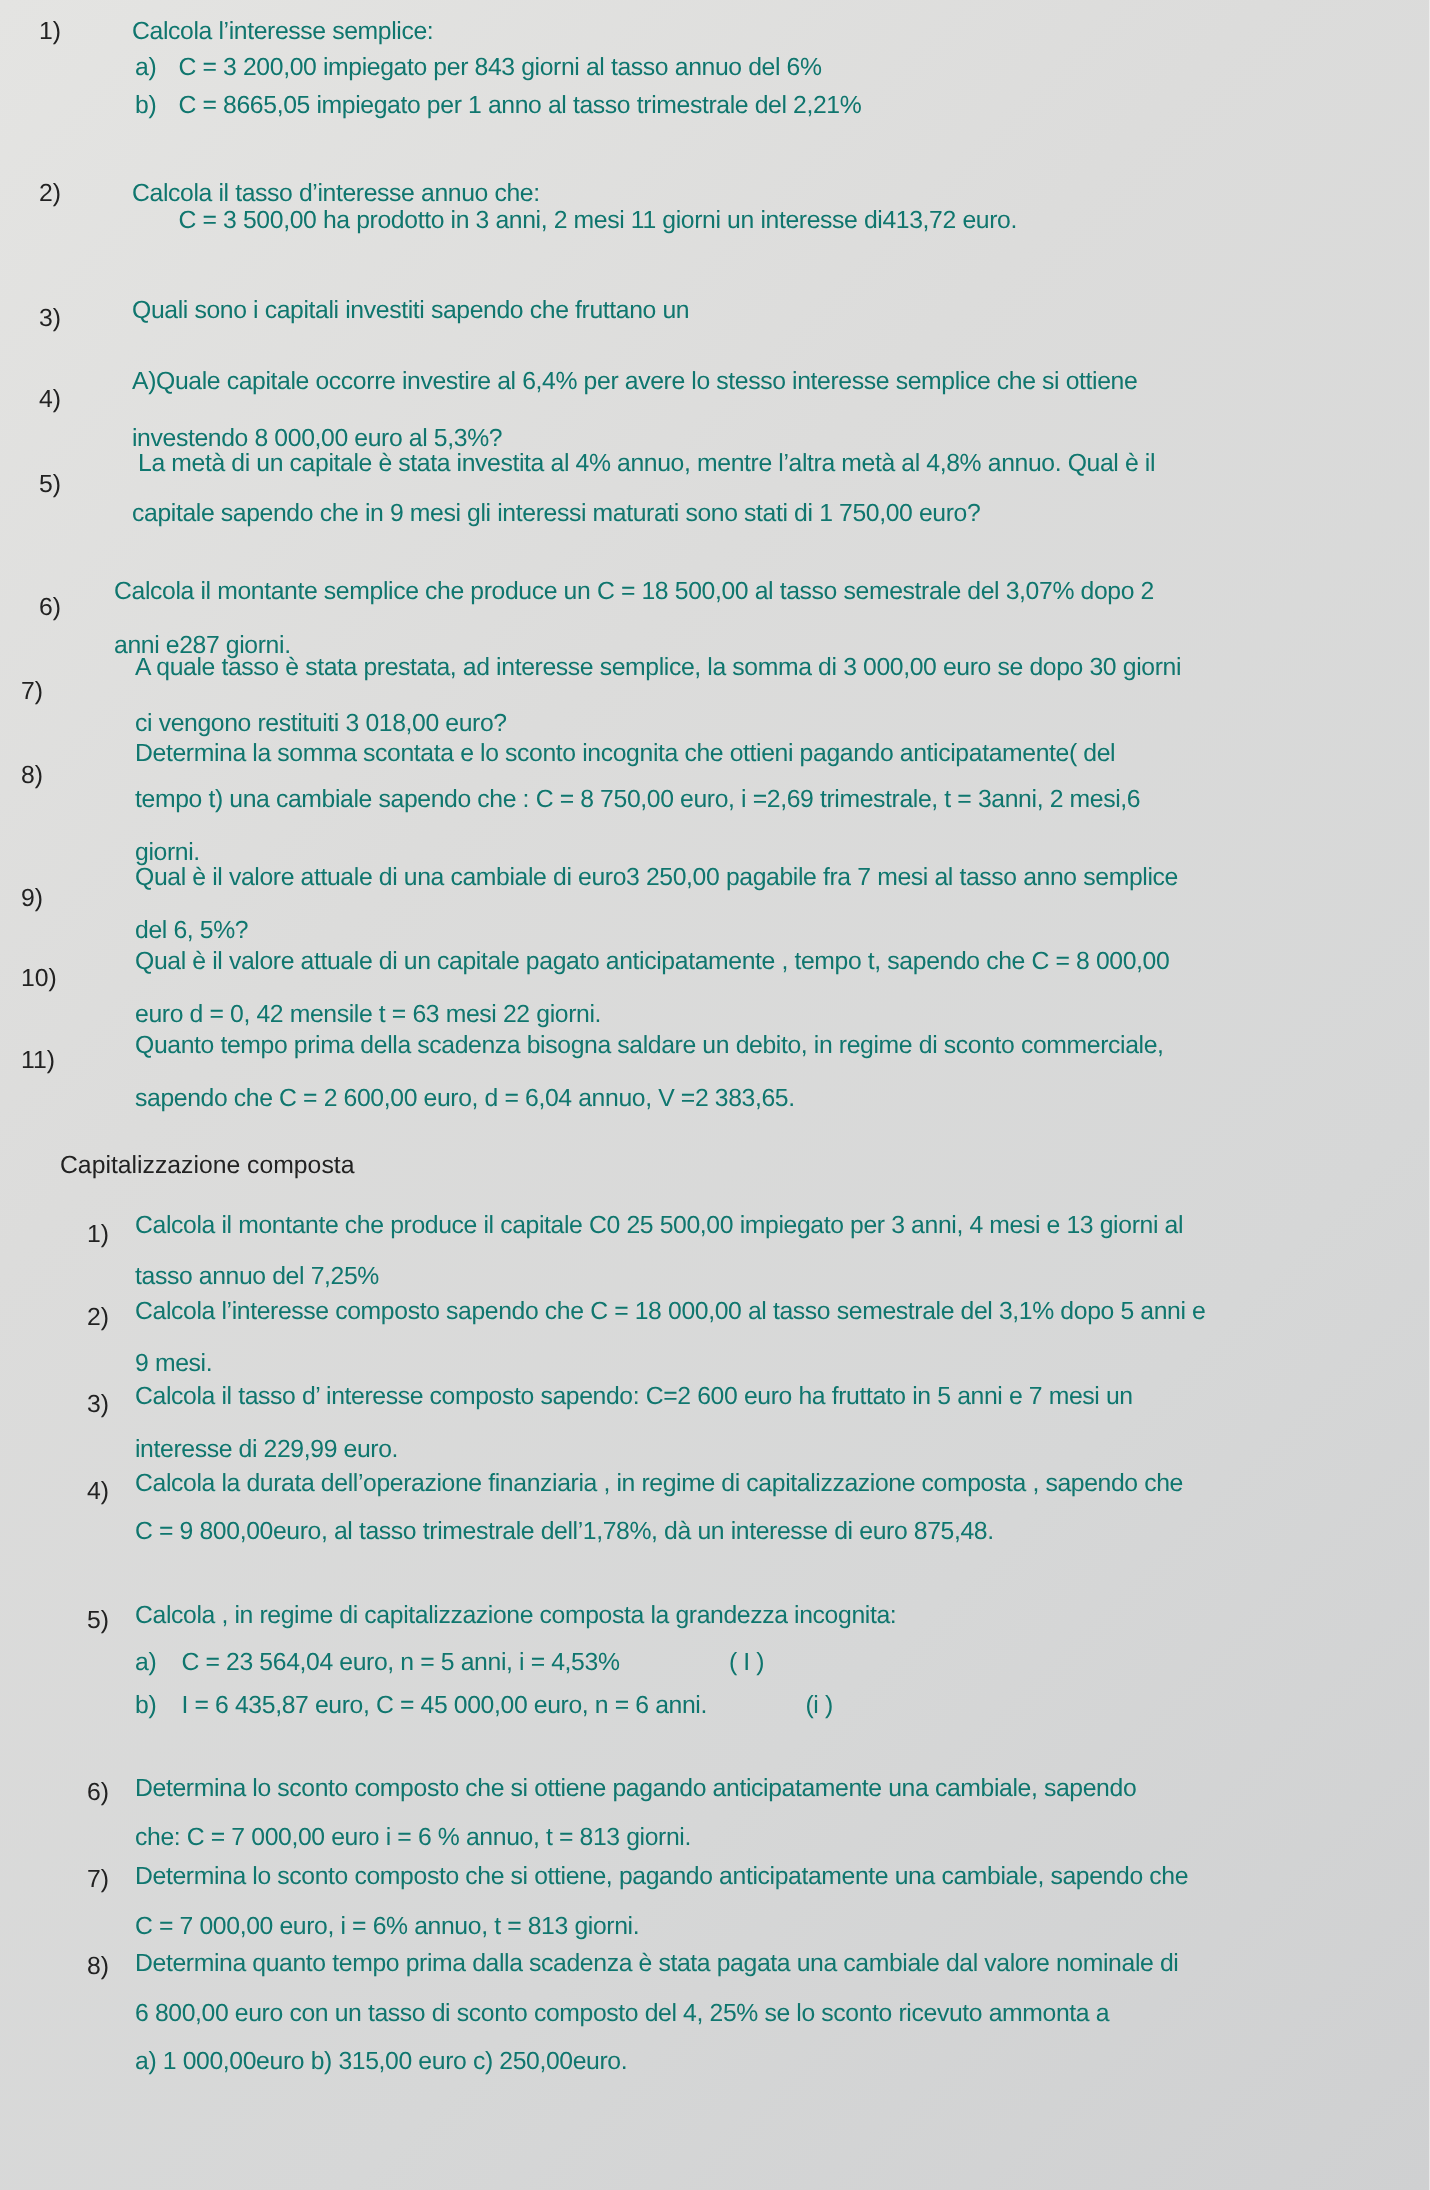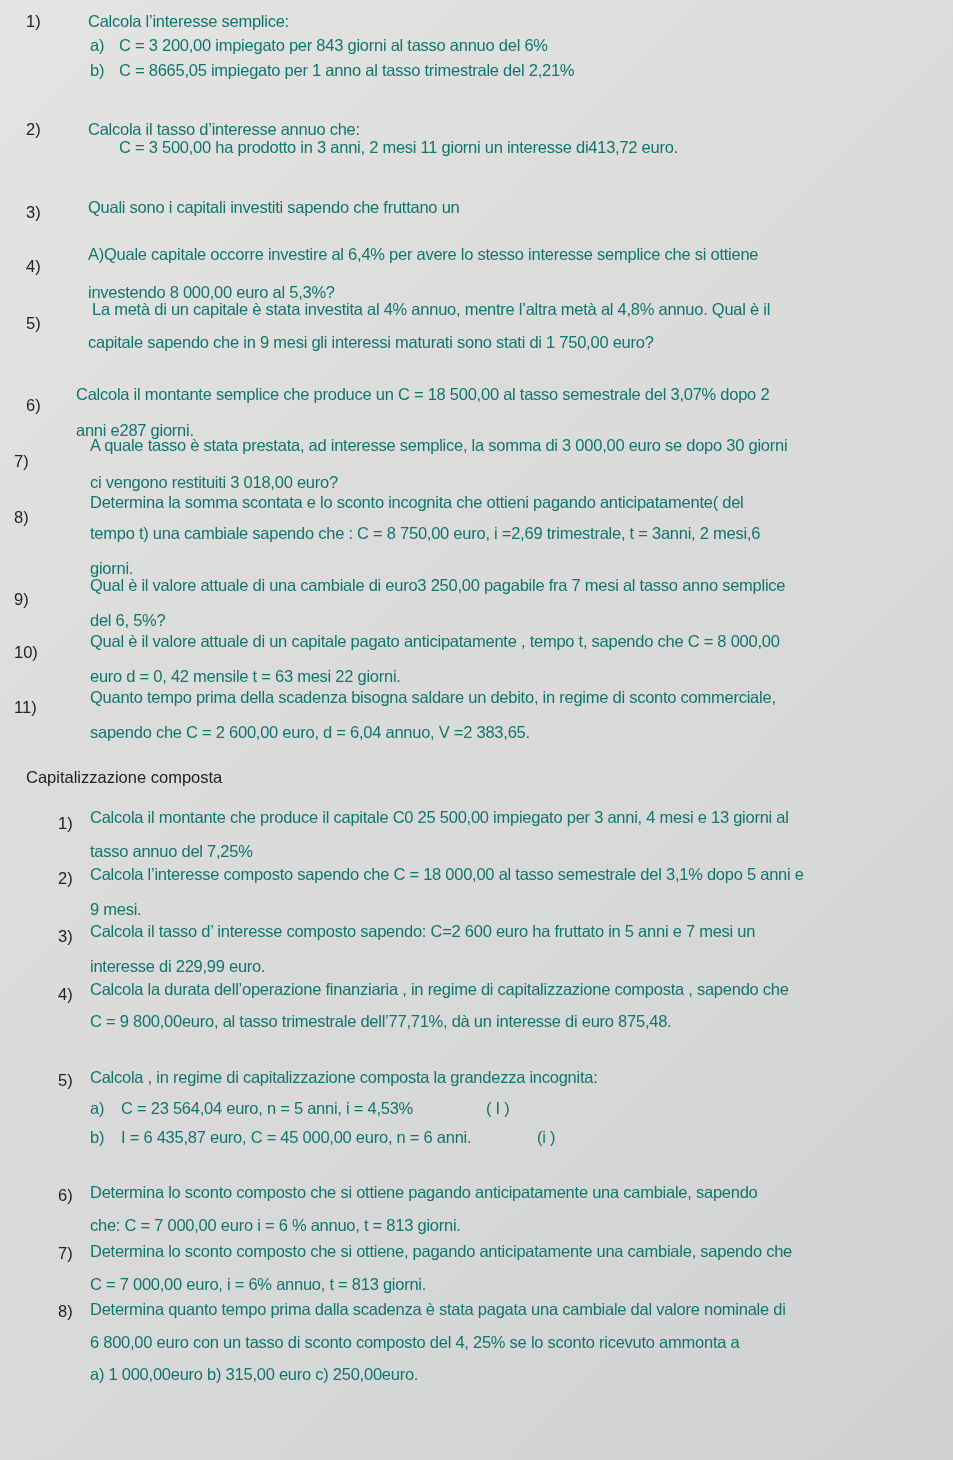--- a/index.html
+++ b/index.html
@@ -9,21 +9,21 @@
     font-family: "Liberation Sans", sans-serif;
     color:#1f1f1f;
     position:relative;
   }
   .sheet { position:absolute; left:0; top:0; width:953px; height:1460px; }
   .ln {
     position:absolute; white-space:nowrap; font-size:16.5px; letter-spacing:-0.25px;
     color:#0f766e;
   }
   .num { position:absolute; font-size:16.5px; color:#222; }
-  .title { position:absolute; font-size:16.5px; color:#222; }
+  .title { position:absolute; font-size:16.5px; color:#222;margin-left:14px; }
 </style>
 </head>
 <body>
 
 <div class="sheet">
 
   <span class="num" style="left:26px;top:12px">1)</span>
   <span class="ln" style="left:88px;top:12px">Calcola l’interesse semplice:</span>
   <span class="ln" style="left:90px;top:36px">a)</span>
   <span class="ln" style="left:119px;top:36px">C = 3 200,00 impiegato per 843 giorni al tasso annuo del 6%</span>
@@ -79,21 +79,21 @@
   <span class="num" style="left:58px;top:869px">2)</span>
   <span class="ln" style="left:90px;top:865px">Calcola l’interesse composto sapendo che C = 18 000,00 al tasso semestrale del 3,1% dopo 5 anni e</span>
   <span class="ln" style="left:90px;top:900px">9 mesi.</span>
 
   <span class="num" style="left:58px;top:927px">3)</span>
   <span class="ln" style="left:90px;top:922px">Calcola il tasso d’ interesse composto sapendo: C=2 600 euro ha fruttato in 5 anni e 7 mesi un</span>
   <span class="ln" style="left:90px;top:957px">interesse di 229,99 euro.</span>
 
   <span class="num" style="left:58px;top:985px">4)</span>
   <span class="ln" style="left:90px;top:980px">Calcola la durata dell’operazione finanziaria , in regime di capitalizzazione composta , sapendo che</span>
-  <span class="ln" style="left:90px;top:1012px">C = 9 800,00euro,  al tasso trimestrale dell’77,71%, dà un interesse di euro 875,48.</span>
+  <span class="ln" style="left:90px;top:1012px">C = 9 800,00euro,  al tasso trimestrale dell’1,78%, dà un interesse di euro 875,48.</span>
 
   <span class="num" style="left:58px;top:1071px">5)</span>
   <span class="ln" style="left:90px;top:1068px">Calcola , in regime di capitalizzazione composta la grandezza incognita:</span>
   <span class="ln" style="left:90px;top:1099px">a)</span>
   <span class="ln" style="left:121px;top:1099px">C = 23 564,04 euro, n = 5 anni, i = 4,53%</span>
   <span class="ln" style="left:486px;top:1099px">( I )</span>
   <span class="ln" style="left:90px;top:1128px">b)</span>
   <span class="ln" style="left:121px;top:1128px">I = 6 435,87 euro, C = 45 000,00 euro, n = 6 anni.</span>
   <span class="ln" style="left:537px;top:1128px">(i )</span>
 

